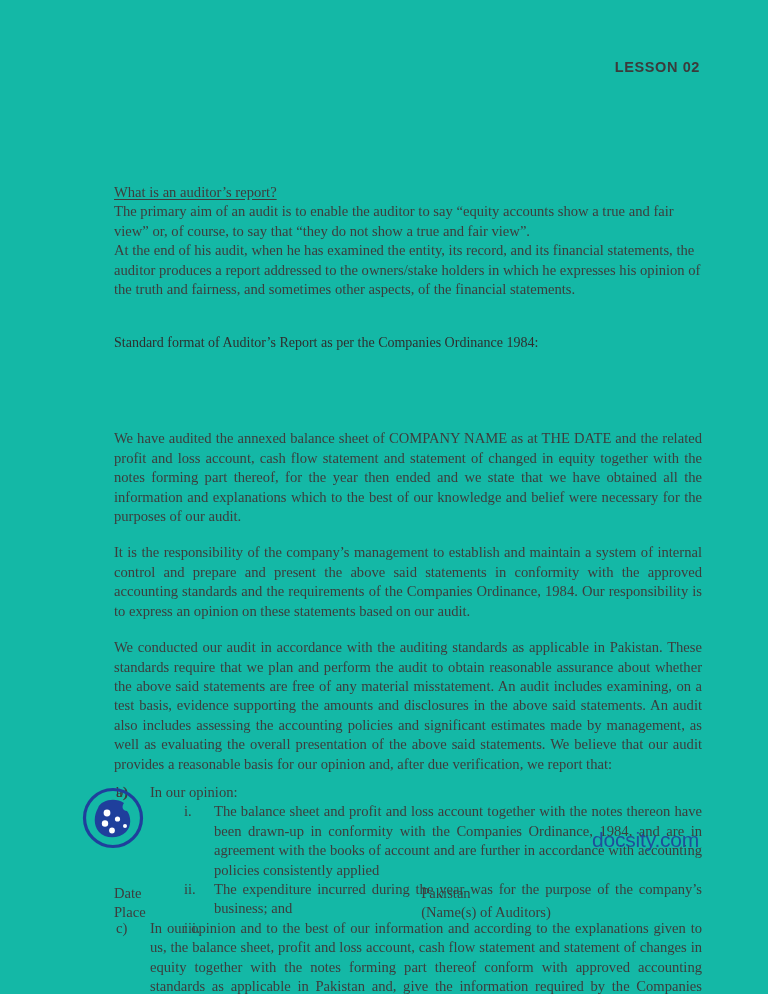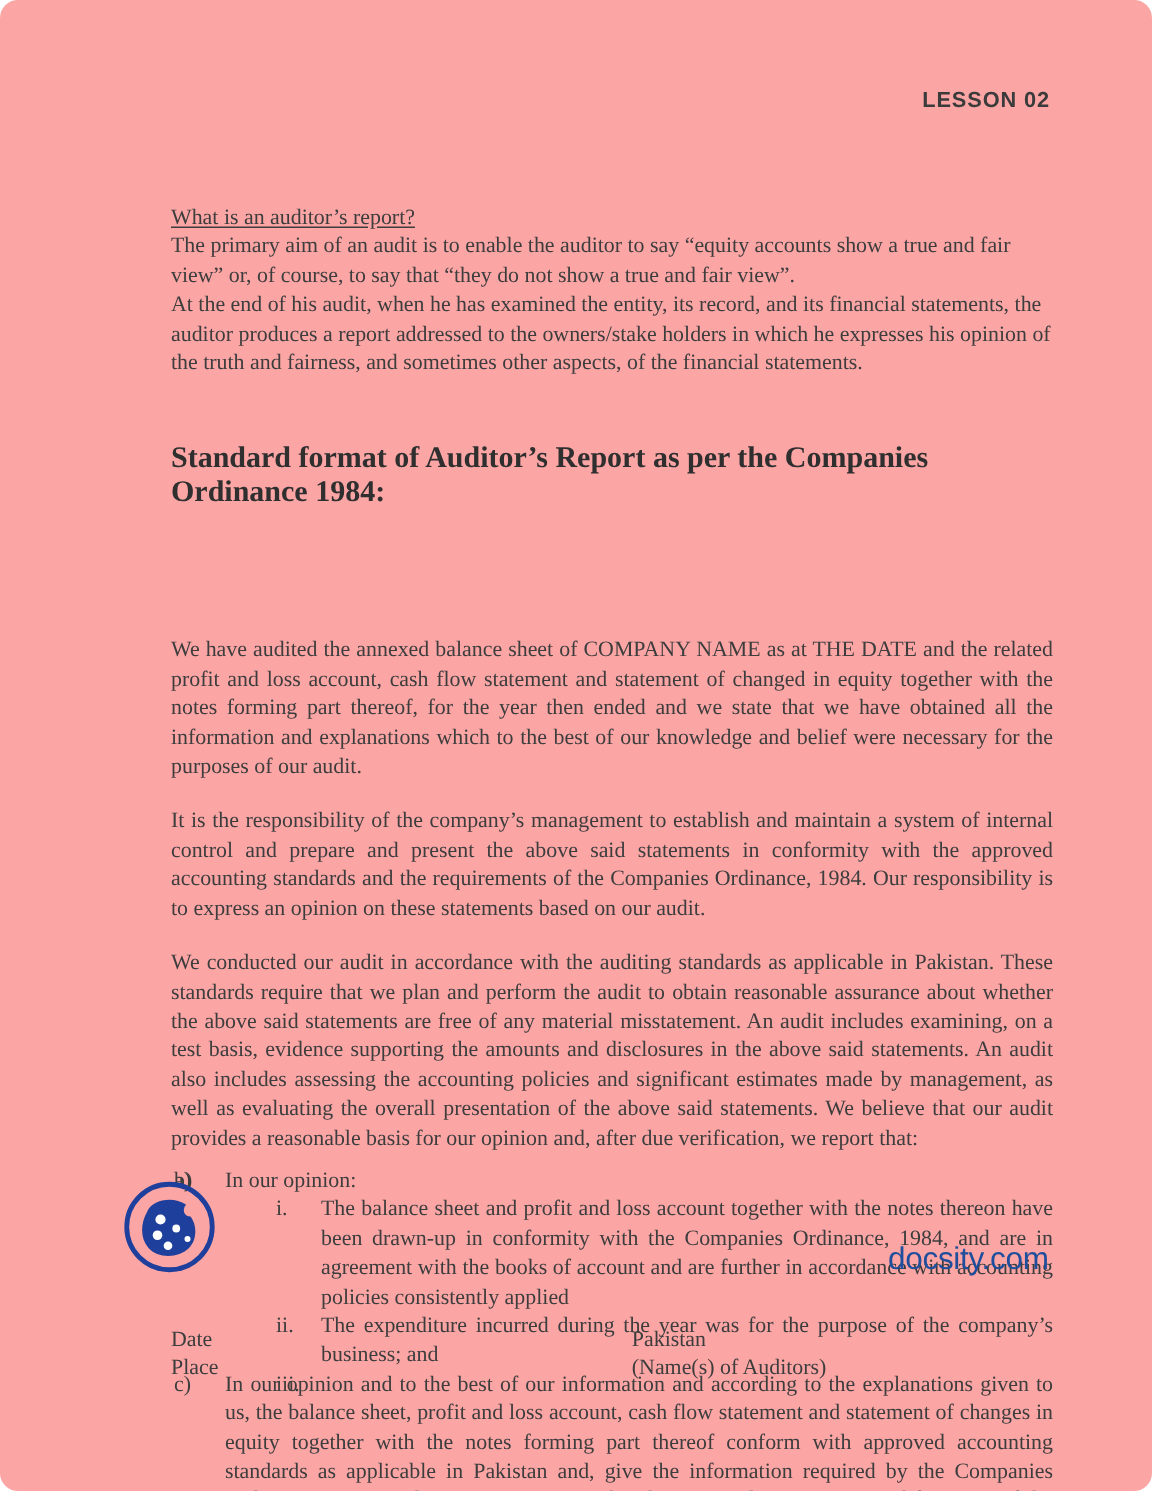--- a/index.html
+++ b/index.html
@@ -11,22 +11,21 @@
     width: 768px;
     height: 994px;
     position: relative;
     overflow: hidden;
     font-family: "Liberation Serif", "DejaVu Serif", serif;
     color: #3a3a3a;
   }
   .page {
     position: absolute;
     inset: 0;
-    background: #fca5a5;
-    border-radius: 12px;
+    background: #14b8a6;
   }
 
   
   .lesson-header {
     position: absolute;
     top: 59px;
     right: 68px;
     font-family: "Liberation Sans", "DejaVu Sans", sans-serif;
     font-weight: bold;
     font-size: 14.5px;
@@ -73,25 +72,26 @@
     font-size: 14.6px;
     line-height: 19.4px;
     color: #3d3d3d;
     margin: 0;
   }
   .para.justify { text-align: justify; text-align-last: left; }
 
   .heading-underline {
     text-decoration: underline;
     text-underline-offset: 2px;
+    margin-top: 47px;
   }
 
   .bold-head {
-    font-weight: bold;
-    font-size: 20px;
+    font-weight: normal;
+    font-size: 14px;
     color: #2f2f2f;
   }
 
   .gap-sm { height: 9px; }
   .gap-md { height: 17px; }
   .gap-lg { height: 22px; }
 
   
   .form-spacer { height: 64px; }
 

